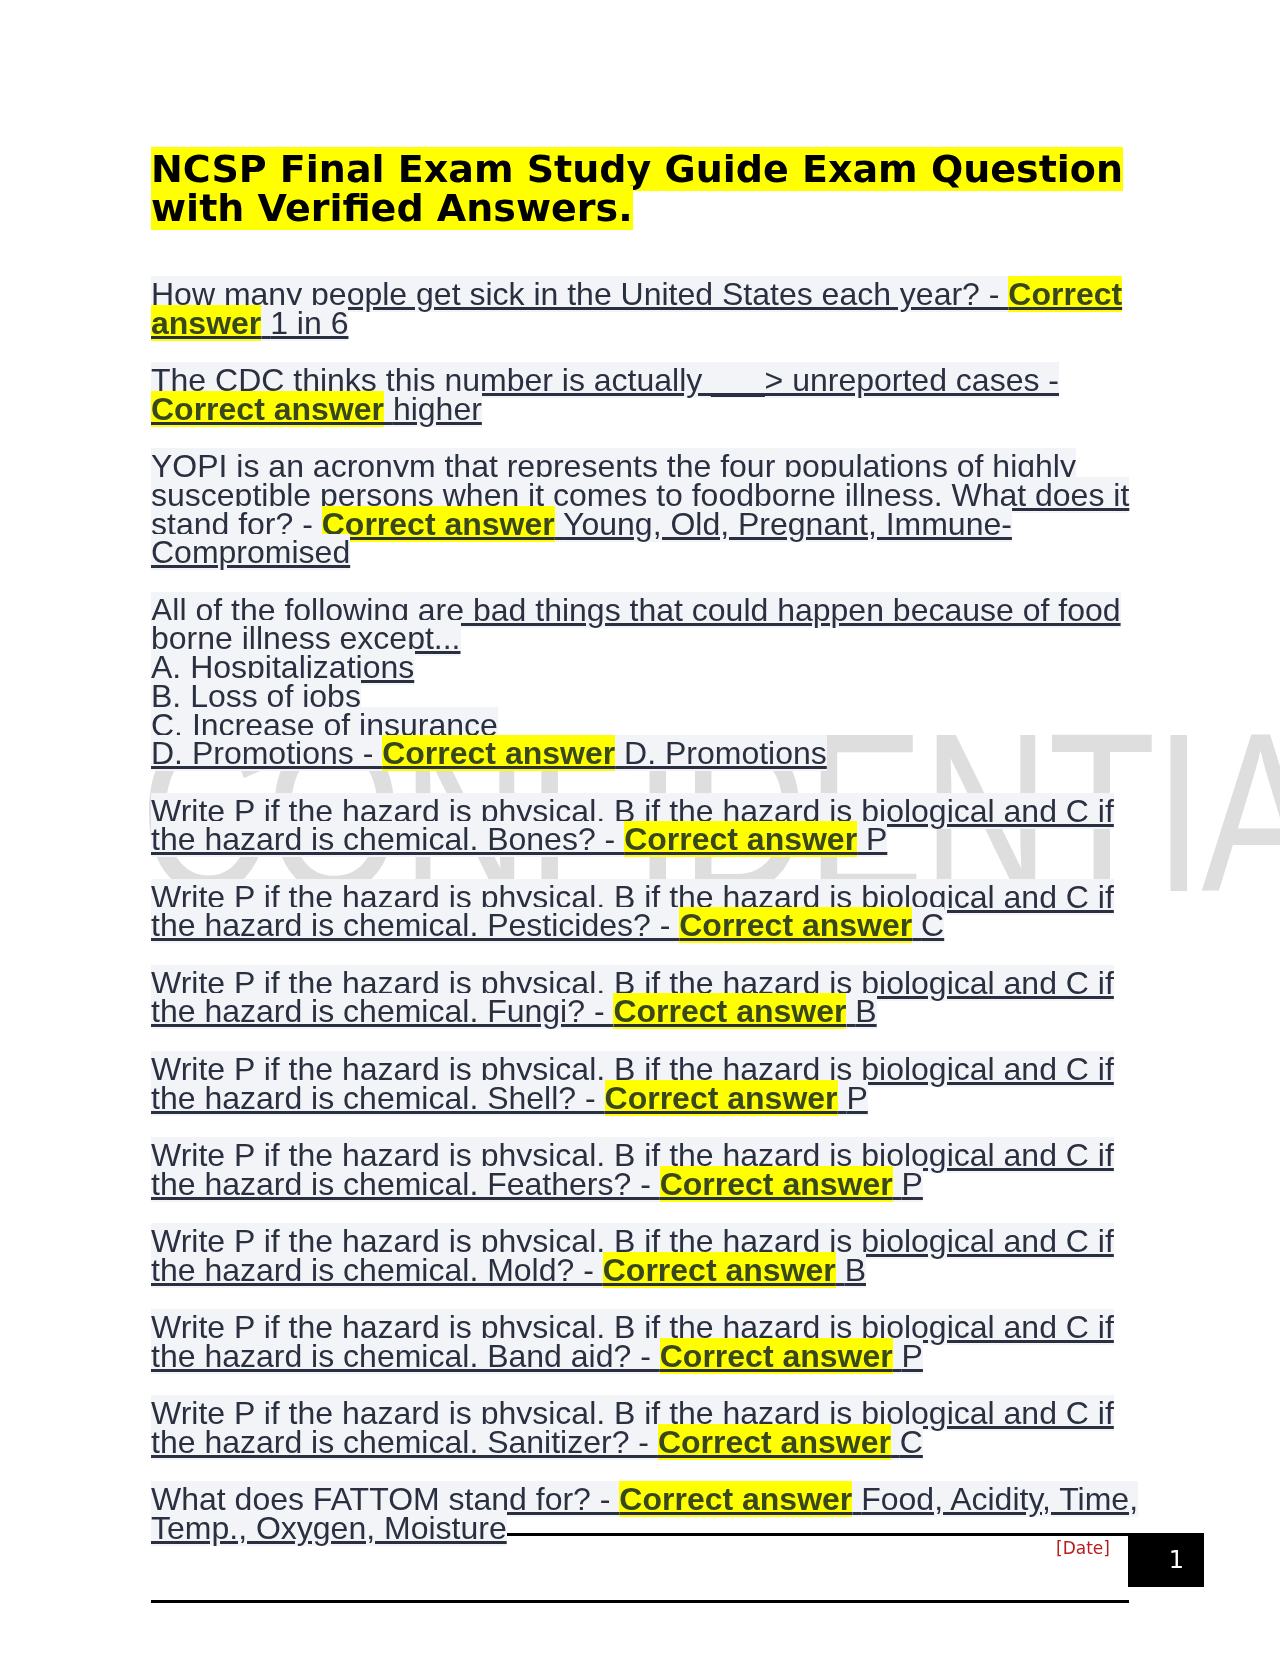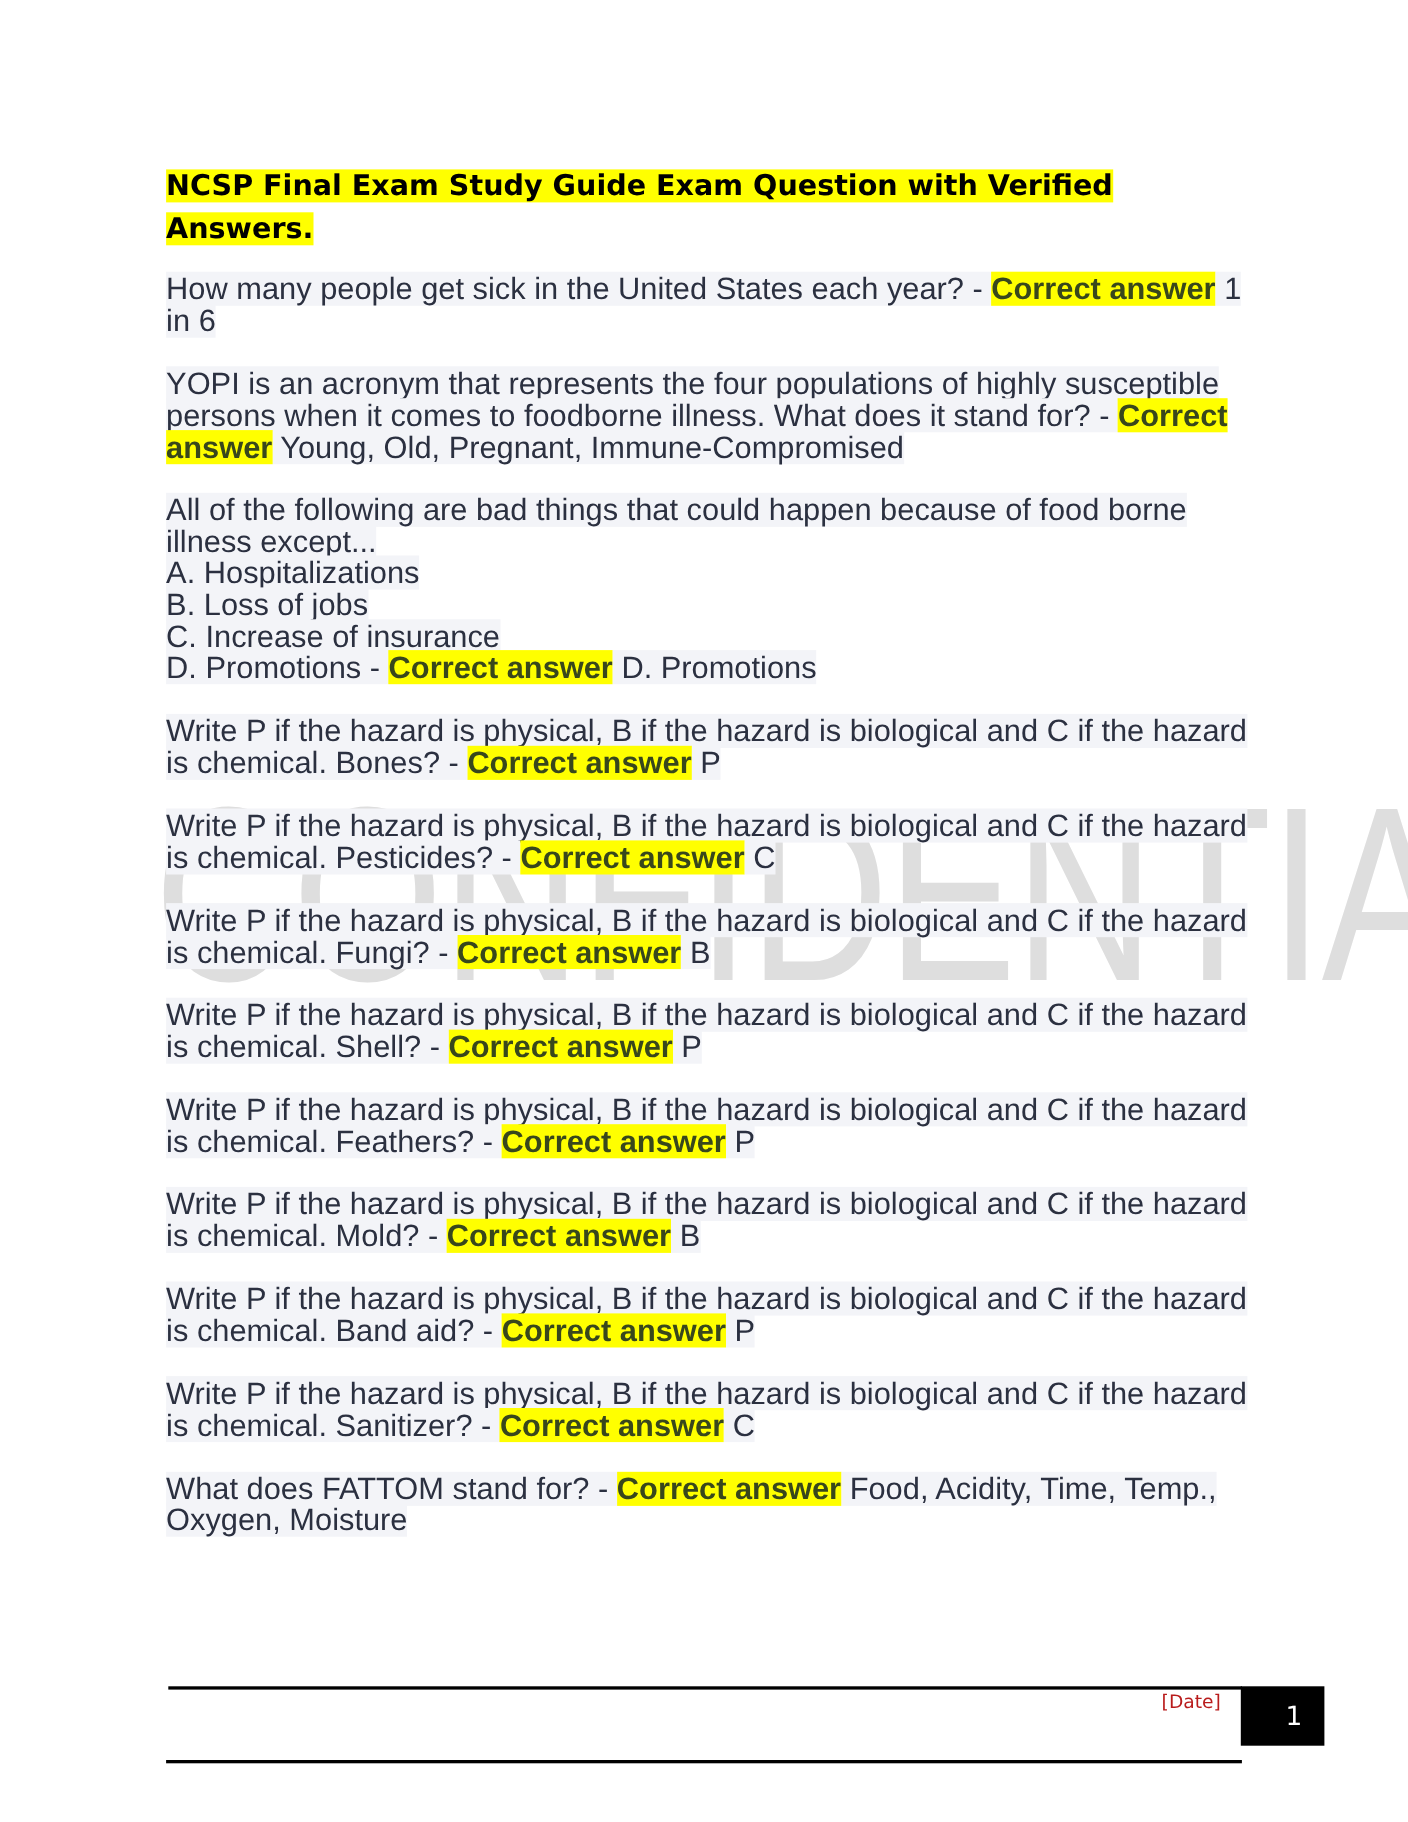--- a/index.html
+++ b/index.html
@@ -7,27 +7,27 @@
   .page { position: absolute; left: 0; top: 0; width: 1280px; height: 1656px; background: #ffffff; }
   .watermark {
     position: absolute; left: 140px; top: 700px; width: 1000px;
     font-family: "Liberation Sans", sans-serif; font-weight: 400;
     font-size: 226px; line-height: 1; color: #dedede; letter-spacing: -2px;
     white-space: nowrap; transform: scaleX(0.78); transform-origin: left top;
     z-index: 0; user-select: none;
   }
   .content { position: absolute; left: 151px; top: 150px; width: 990px; z-index: 1; }
   .title {
-    font-family: "DejaVu Sans", sans-serif; font-weight: bold; font-size: 26px;
-    line-height: 39px; color: #000; margin: 0 0 21px 0;
+    font-family: "DejaVu Sans", sans-serif; font-weight: bold; font-size: 38px;
+    line-height: 39px; color: #000; margin: 0 0 52px 0;
   }
   .title span { background: #ffff00; }
   .qa {
-    font-family: "Liberation Sans", sans-serif; font-size: 28px; line-height: 28.7px;
-    color: #2b3040; margin: 0 0 28.7px 0; white-space: pre-line;
+    font-family: "Liberation Sans", sans-serif; font-size: 32px; line-height: 28.7px;
+    color: #2b3040; margin: 0 0 28.7px 0; white-space: pre-line; text-decoration: underline;
   }
   .qa .run { background: #f3f4f8; }
   .qa .ca { background: #ffff00; color: #38471c; font-weight: bold; }
   .footer-line-top { position: absolute; left: 153px; top: 1533px; width: 976px; height: 3px; background: #000; }
   .footer-date {
     position: absolute; left: 1056px; top: 1538px; font-family: "DejaVu Sans", sans-serif;
     font-size: 17px; color: #b91c1c;
   }
   .page-box {
     position: absolute; left: 1128px; top: 1533px; width: 76px; height: 54px; background: #000;
@@ -40,20 +40,21 @@
 <body>
 
 <div class="page">
   <div class="watermark">CONFIDENTIAL</div>
 
   <div class="content">
     <h1 class="title"><span>NCSP Final Exam Study Guide Exam Question with Verified Answers.</span></h1>
 
     <div class="qa"><span class="run">How many people get sick in the United States each year? - </span><span class="ca">Correct answer</span><span class="run"> <span>1 in 6</span></span></div>
 
+    <div class="qa"><span class="run">The CDC thinks this number is actually ___&gt; unreported cases - </span><span class="ca">Correct answer</span><span class="run"> <span>higher</span></span></div>
 
     <div class="qa"><span class="run">YOPI is an acronym that represents the four populations of highly susceptible persons when it comes to foodborne illness. What does it stand for? - </span><span class="ca">Correct answer</span><span class="run"> <span>Young, Old, Pregnant, Immune-Compromised</span></span></div>
 
     <div class="qa"><span class="run">All of the following are bad things that could happen because of food borne illness except...
 A. Hospitalizations
 B. Loss of jobs
 C. Increase of insurance
 D. Promotions - </span><span class="ca">Correct answer</span><span class="run"> <span>D. Promotions</span></span></div>
 
     <div class="qa"><span class="run">Write P if the hazard is physical, B if the hazard is biological and C if the hazard is chemical. Bones? - </span><span class="ca">Correct answer</span><span class="run"> <span>P</span></span></div>

